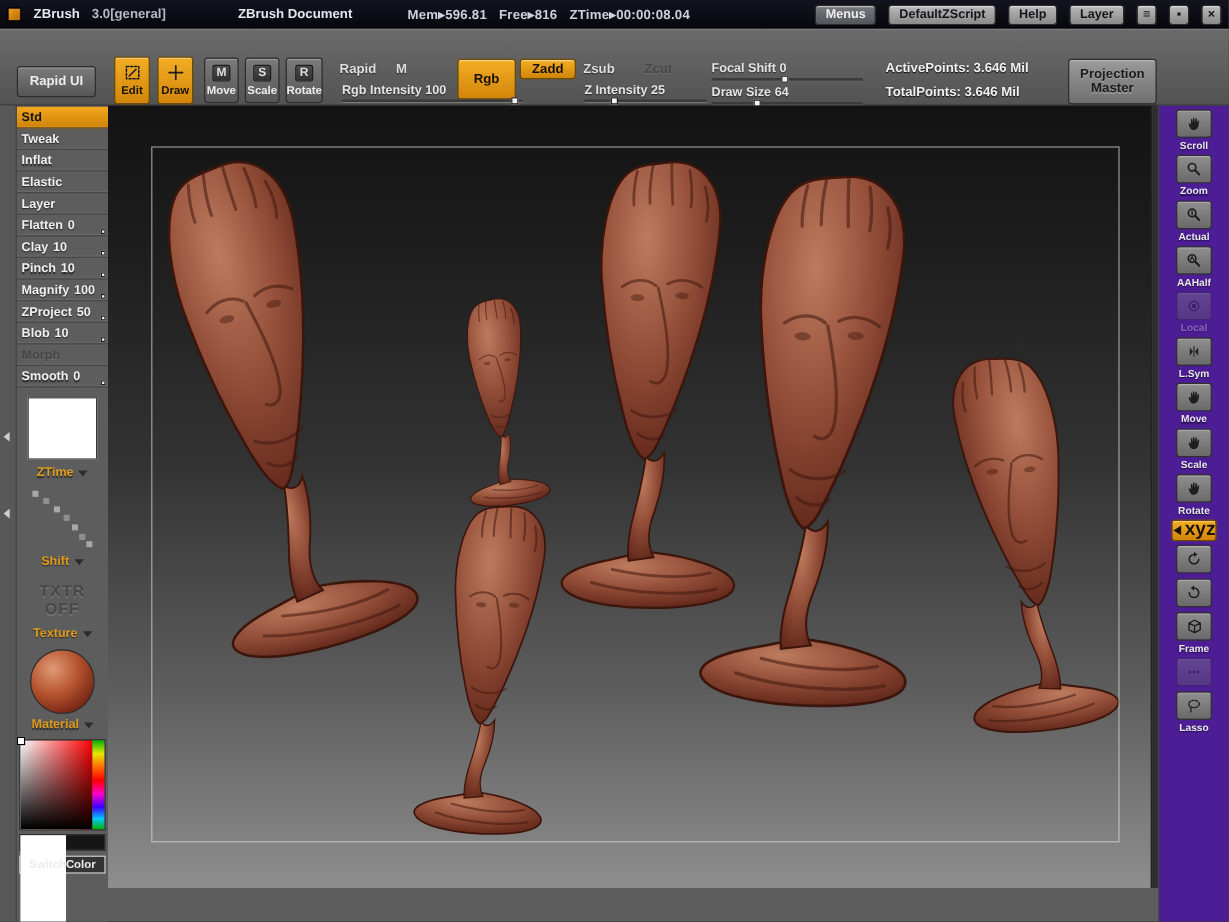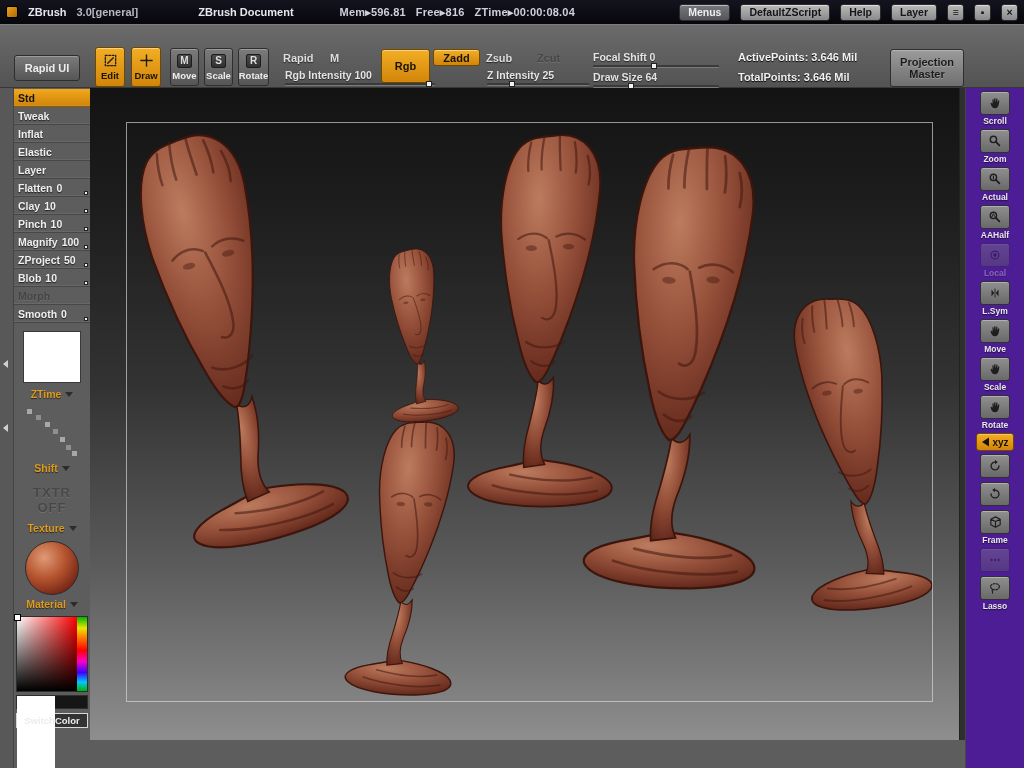--- a/index.html
+++ b/index.html
@@ -105,21 +105,21 @@
   .right-panel { flex:1; background:#4c1d95; border-left:1px solid #474747; display:flex;
     flex-direction:column; align-items:center; padding-top:3px; gap:3px; overflow:hidden; }
   .rp-btn { width:42px; display:flex; flex-direction:column; align-items:center; gap:1px; cursor:pointer; }
   .rp-btn .tile { width:30px; height:24px; background:linear-gradient(#8f8f8f,#696969);
     border:1px solid #303030; border-radius:3px; box-shadow:inset 0 1px 0 rgba(255,255,255,.3);
     display:flex; align-items:center; justify-content:center; }
   .rp-btn .lbl { font-size:8.5px; font-weight:bold; color:#e8e8e8; text-shadow:0 1px 1px rgba(0,0,0,.6); }
   .rp-btn.disabled { opacity:.35; }
   .rp-btn.orange .tile { width:38px; height:18px; background:linear-gradient(#f3ae24,#d1850a);
     border-color:#6e4a00; gap:2px; }
-  .rp-btn.orange .xyz { font-size:10px; font-weight:bold; color:#181208; }
+  .rp-btn.orange .xyz { font-size:16px; font-weight:bold; color:#181208; }
   .icl { stroke:#1e1e1e; fill:none; stroke-linecap:round; stroke-linejoin:round; }
   .icf { fill:#1e1e1e; stroke:none; }
 
   
   .bottom-bar { position:relative; height:28px; background:#5d5d5d; border-top:1px solid #6e6e6e; }
   .hscroll { position:absolute; left:90px; width:875px; top:6px; height:9px; background:#393939;
     border:1px solid #282828; border-radius:2px; cursor:pointer; }
   .hgrip { position:absolute; left:50%; top:3px; transform:translateX(-50%); height:14px;
     display:flex; align-items:center; gap:5px; padding:0 8px; background:linear-gradient(#7c7c7c,#5a5a5a);
     border:1px solid #2e2e2e; border-radius:3px; font-size:7px; color:#d8d8d8; cursor:pointer; }

